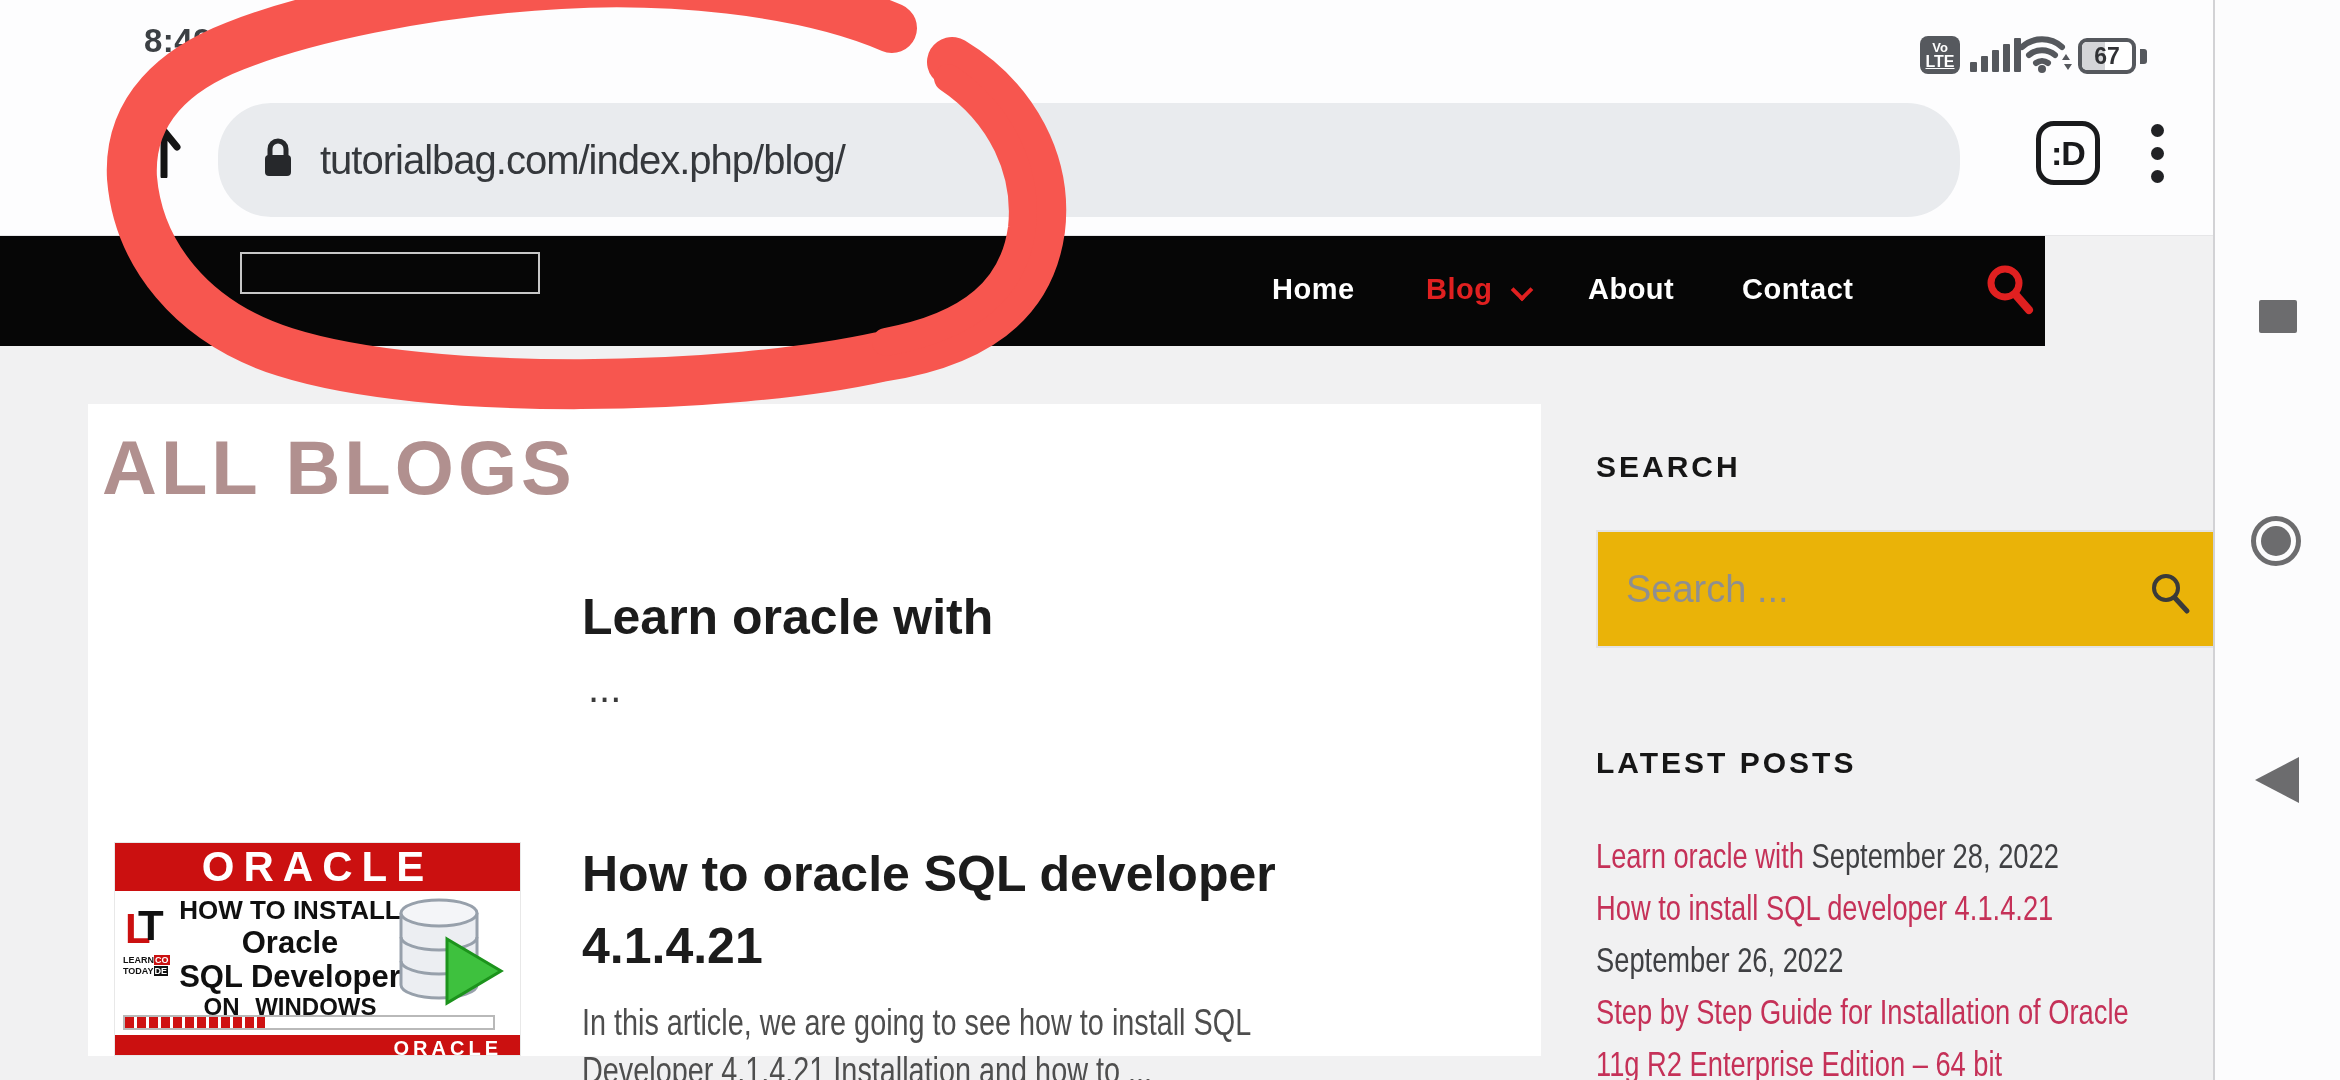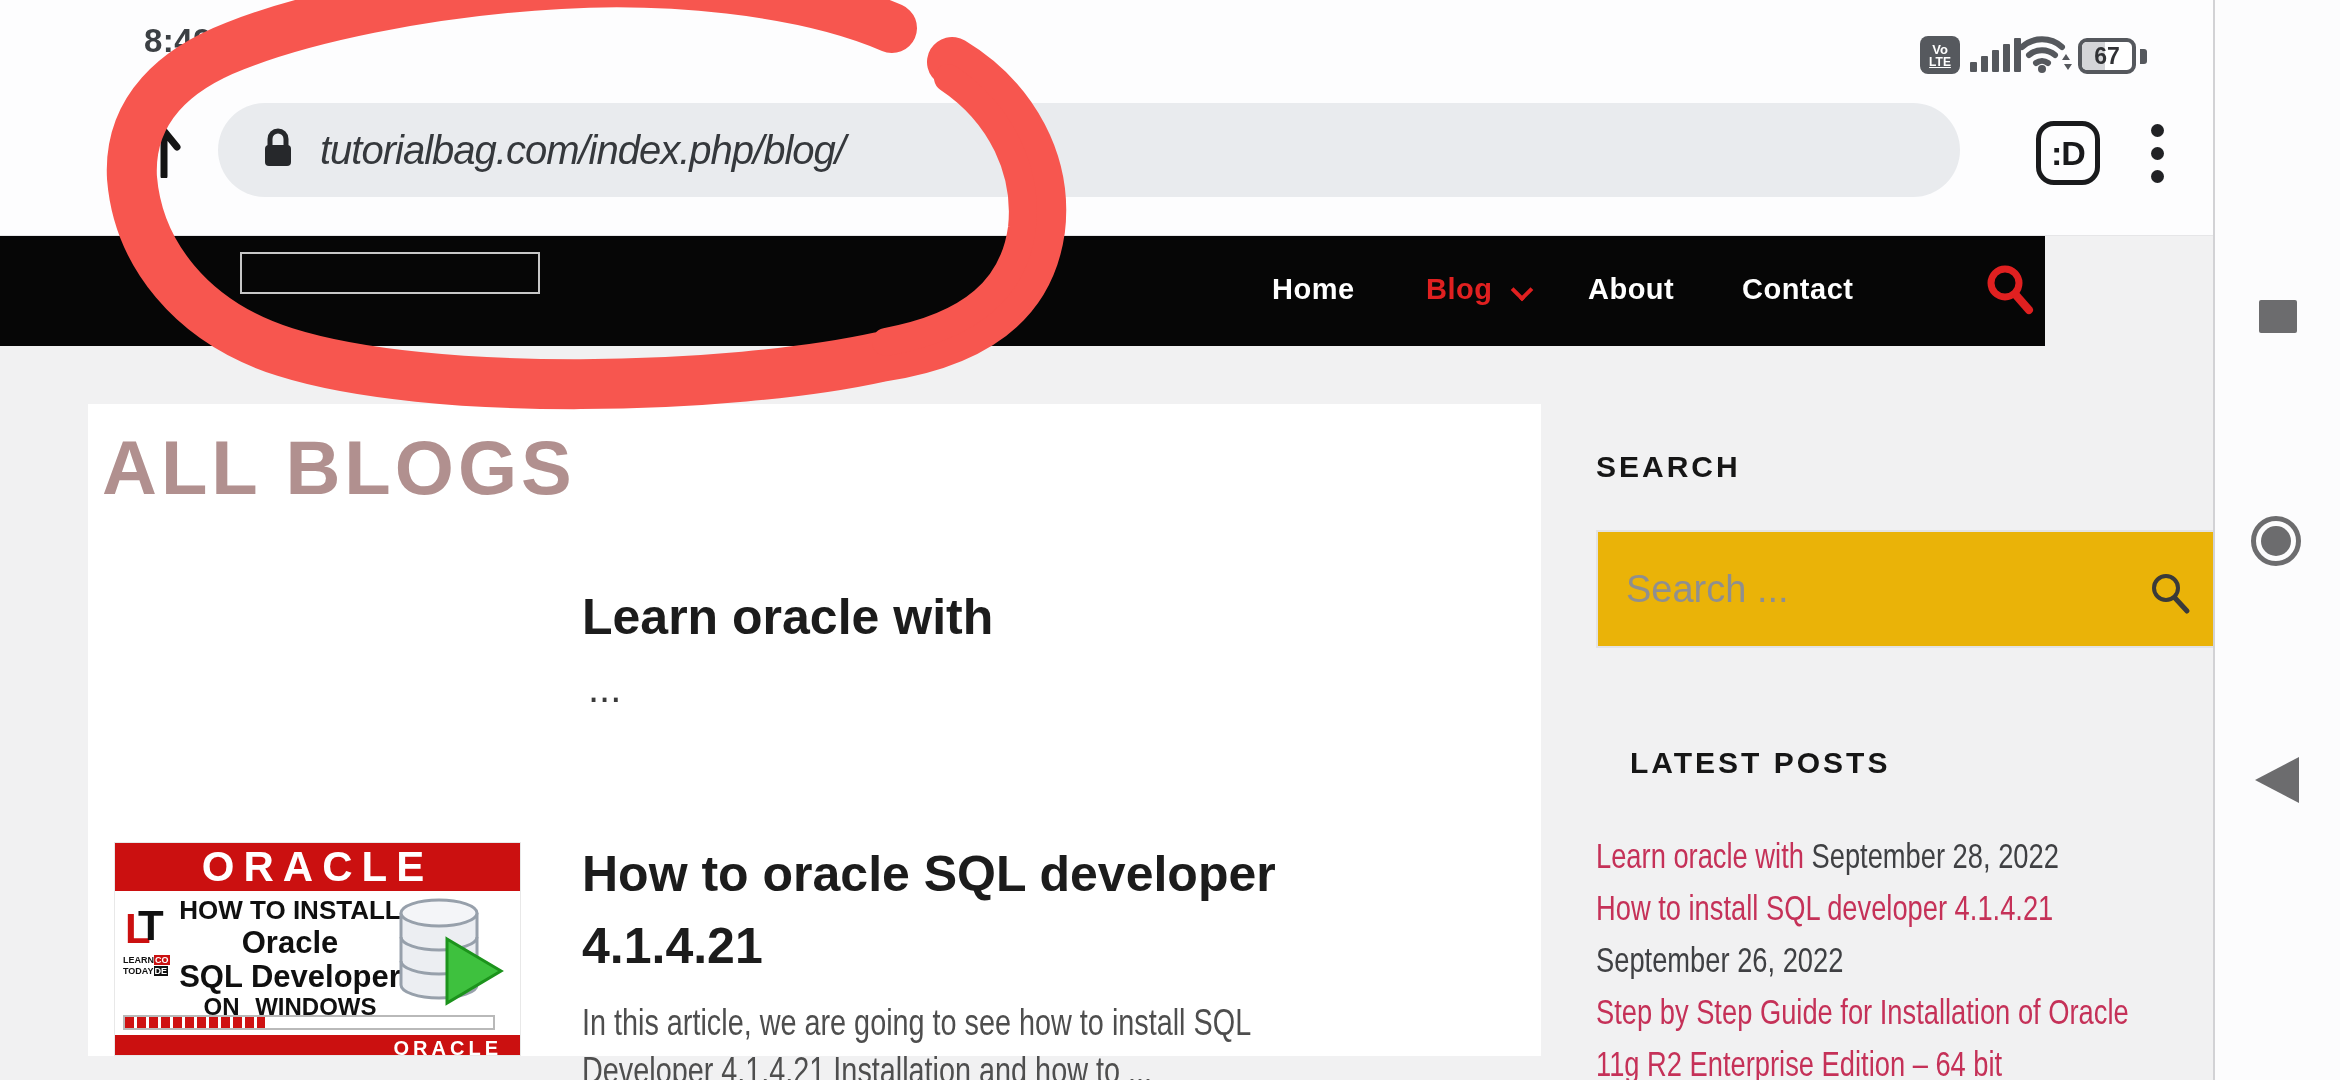--- a/index.html
+++ b/index.html
@@ -9,31 +9,31 @@
   
   .main { position:absolute; left:0; top:0; width:2213px; height:1080px; overflow:hidden; background:#f1f1f2; }
 
   
   .chrome { position:absolute; left:0; top:0; width:2213px; height:236px; background:#fdfdfe; border-bottom:1px solid #e6e6e8; }
   .time { position:absolute; left:144px; top:22px; font-size:33px; font-weight:700; color:#3c4044; letter-spacing:.5px; }
   .time .suffix { font-size:30px; margin-left:8px; }
   .volte { position:absolute; left:1920px; top:36px; width:40px; height:38px; background:#56595e; border-radius:8px;
            display:flex; flex-direction:column; align-items:center; justify-content:center; color:#fff; font-weight:700;text-align:center; }
   .volte span { display:block; line-height:1; }
-  .volte .v1 { font-size:13px; } .volte .v2 { font-size:12px;text-decoration:underline; }
+  .volte .v1 { font-size:13px; } .volte .v2 { font-size:16px;text-decoration:underline; }
   .signal { position:absolute; left:1970px; top:34px; height:38px; display:flex; align-items:flex-end; gap:4px; }
   .signal i { display:block; width:7px; background:#55585d; border-radius:1px; }
   .wifi { position:absolute; left:2018px; top:34px; }
   .battery { position:absolute; left:2078px; top:38px; width:58px; height:36px; border:4px solid #55585d; border-radius:9px; overflow:hidden; background:#fff; }
   .battery .fill { position:absolute; left:0; top:0; bottom:0; width:45%; background:#d4d5d8; }
   .battery .pct { position:absolute; inset:0; display:flex; align-items:center; justify-content:center; font-size:23px; font-weight:700; color:#313235; }
   .battery-nub { position:absolute; left:2140px; top:49px; width:7px; height:15px; background:#55585d; border-radius:0 3px 3px 0; }
 
   .up-arrow { position:absolute; left:146px; top:126px; }
-  .url-pill { position:absolute; left:218px; top:103px; width:1742px; height:94px; background:#e9ebee; border-radius:53px; display:flex; align-items:center; padding-left:44px;font-style:italic; }
+  .url-pill { position:absolute; left:218px; top:103px; width:1742px; height:114px; background:#e9ebee; border-radius:53px; display:flex; align-items:center; padding-left:44px; }
   .url-text { margin-left:26px; font-size:40px; color:#35383c; letter-spacing:-1px; }
   .tab-box { position:absolute; left:2036px; top:121px; width:64px; height:64px; border:5px solid #191a1c; border-radius:18px;
              display:flex; align-items:center; justify-content:center; font-size:34px; font-weight:800; color:#191a1c; letter-spacing:-1px; }
   .menu-dots { position:absolute; left:2151px; top:124px; display:flex; flex-direction:column; gap:10px; }
   .menu-dots i { width:13px; height:13px; border-radius:50%; background:#212225; }
 
   
   .site-header { position:absolute; left:0; top:236px; width:2045px; height:110px; background:#060606; }
   .logo-box { position:absolute; left:240px; top:16px; width:300px; height:42px; border:2px solid #c7c7c7; }
   .nav-item { position:absolute; top:37px; font-size:29px; font-weight:700; color:#fff; letter-spacing:.5px; }
@@ -63,21 +63,21 @@
   .lt-small i { background:#111; color:#fff; font-style:normal; padding:0 1px; }
   .db-icon { position:absolute; left:280px; top:54px; }
   .progress { position:absolute; left:8px; top:172px; width:372px; height:15px; border:2px solid #b9b9b9; background:#fff; }
   .progress .bar { position:absolute; left:0; top:0; bottom:0; width:38%; background:repeating-linear-gradient(90deg,#cf1212 0 9px,#fff 9px 12px); }
   .thumb .band-bottom { position:absolute; left:0; top:192px; width:100%; height:24px; background:#cb1010; }
   .thumb .band-bottom span { position:absolute; right:18px; top:2px; color:#fff; font-size:20px; font-weight:800; letter-spacing:4px; }
 
   
   .sb-title { position:absolute; font-size:30px; font-weight:800; color:#161616; letter-spacing:3px; }
   .sb-search-title { left:1596px; top:450px; }
-  .sb-latest-title { left:1596px; top:746px;margin-left:34px; }
+  .sb-latest-title { left:1596px; top:746px; }
   .search-box { position:absolute; left:1596px; top:530px; width:660px; height:118px; background:#eab308; border:2px solid #e3e3e4; }
   .search-input { position:absolute; left:28px; top:0; width:480px; height:114px; border:0; outline:0; background:transparent; font-family:inherit; font-size:38px; color:#555; }
   .search-input::placeholder { color:#8f8f8f; opacity:1; }
   .search-box .mag { position:absolute; left:552px; top:40px; }
   .posts { position:absolute; left:1596px; top:836px; }
   .post-line { height:52px; white-space:nowrap; font-size:35px; transform:scaleX(.78); transform-origin:left top; }
   .post-link { color:#c53158; }
   .post-date { color:#3f4043; }
 
   

